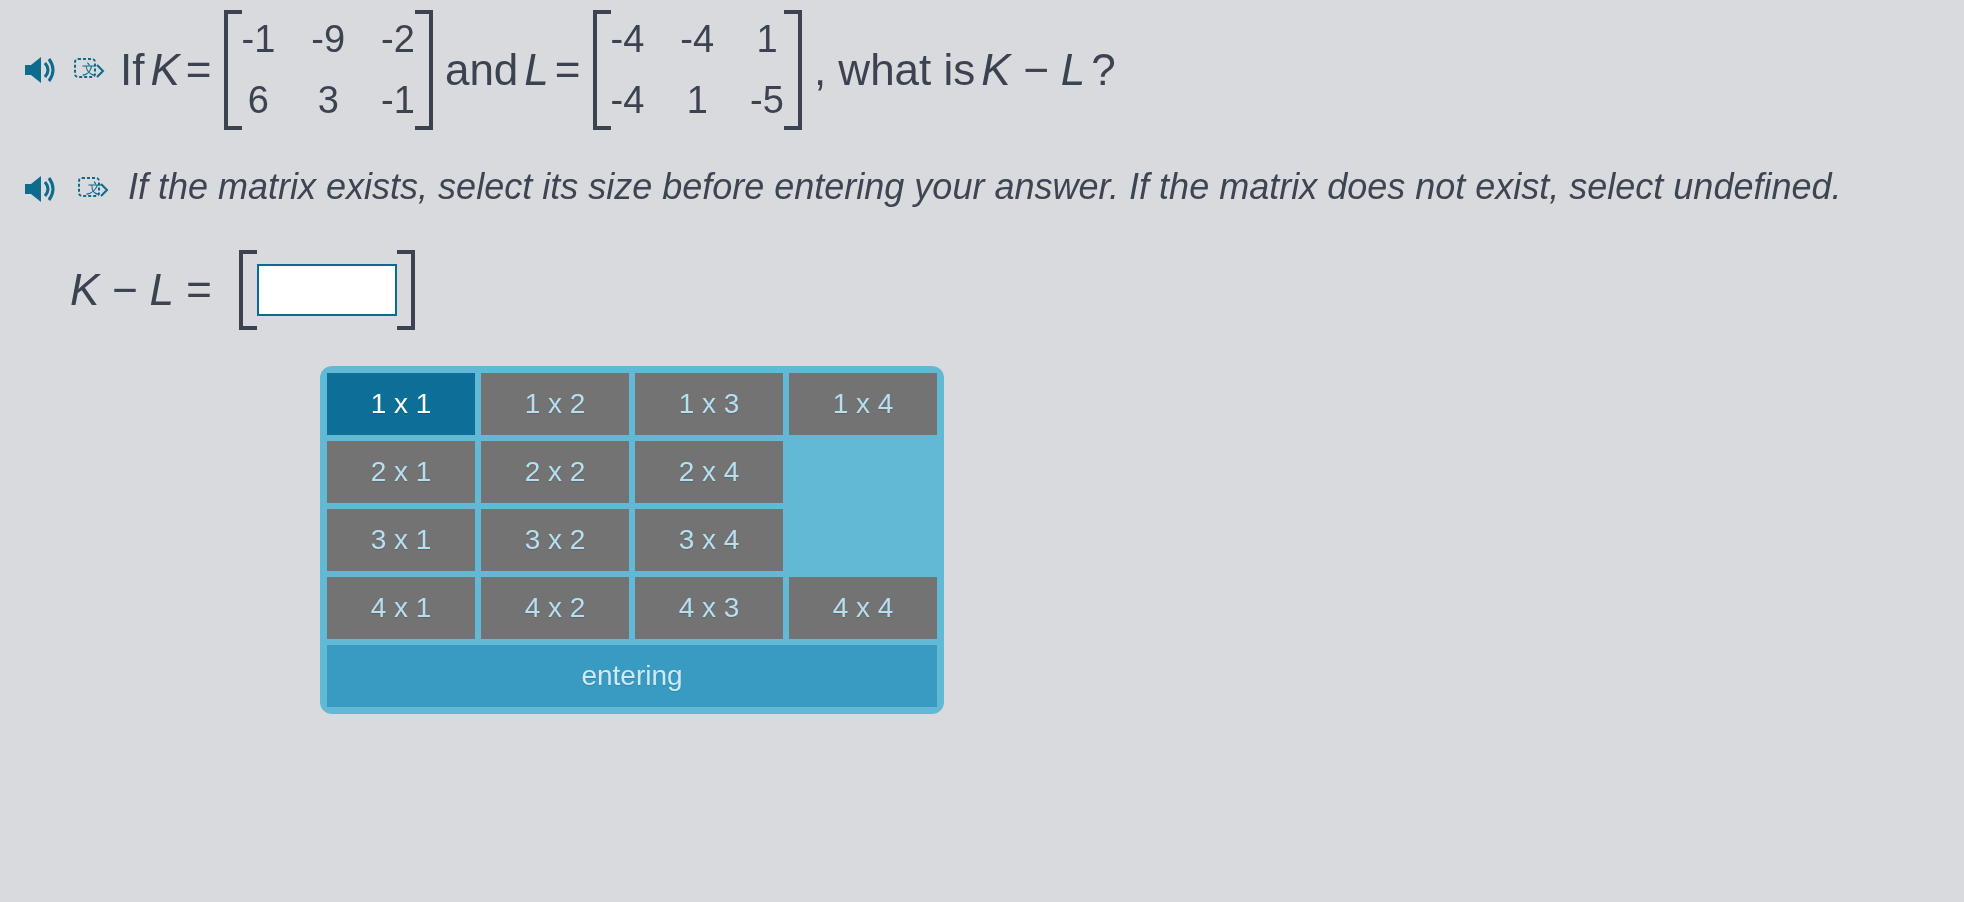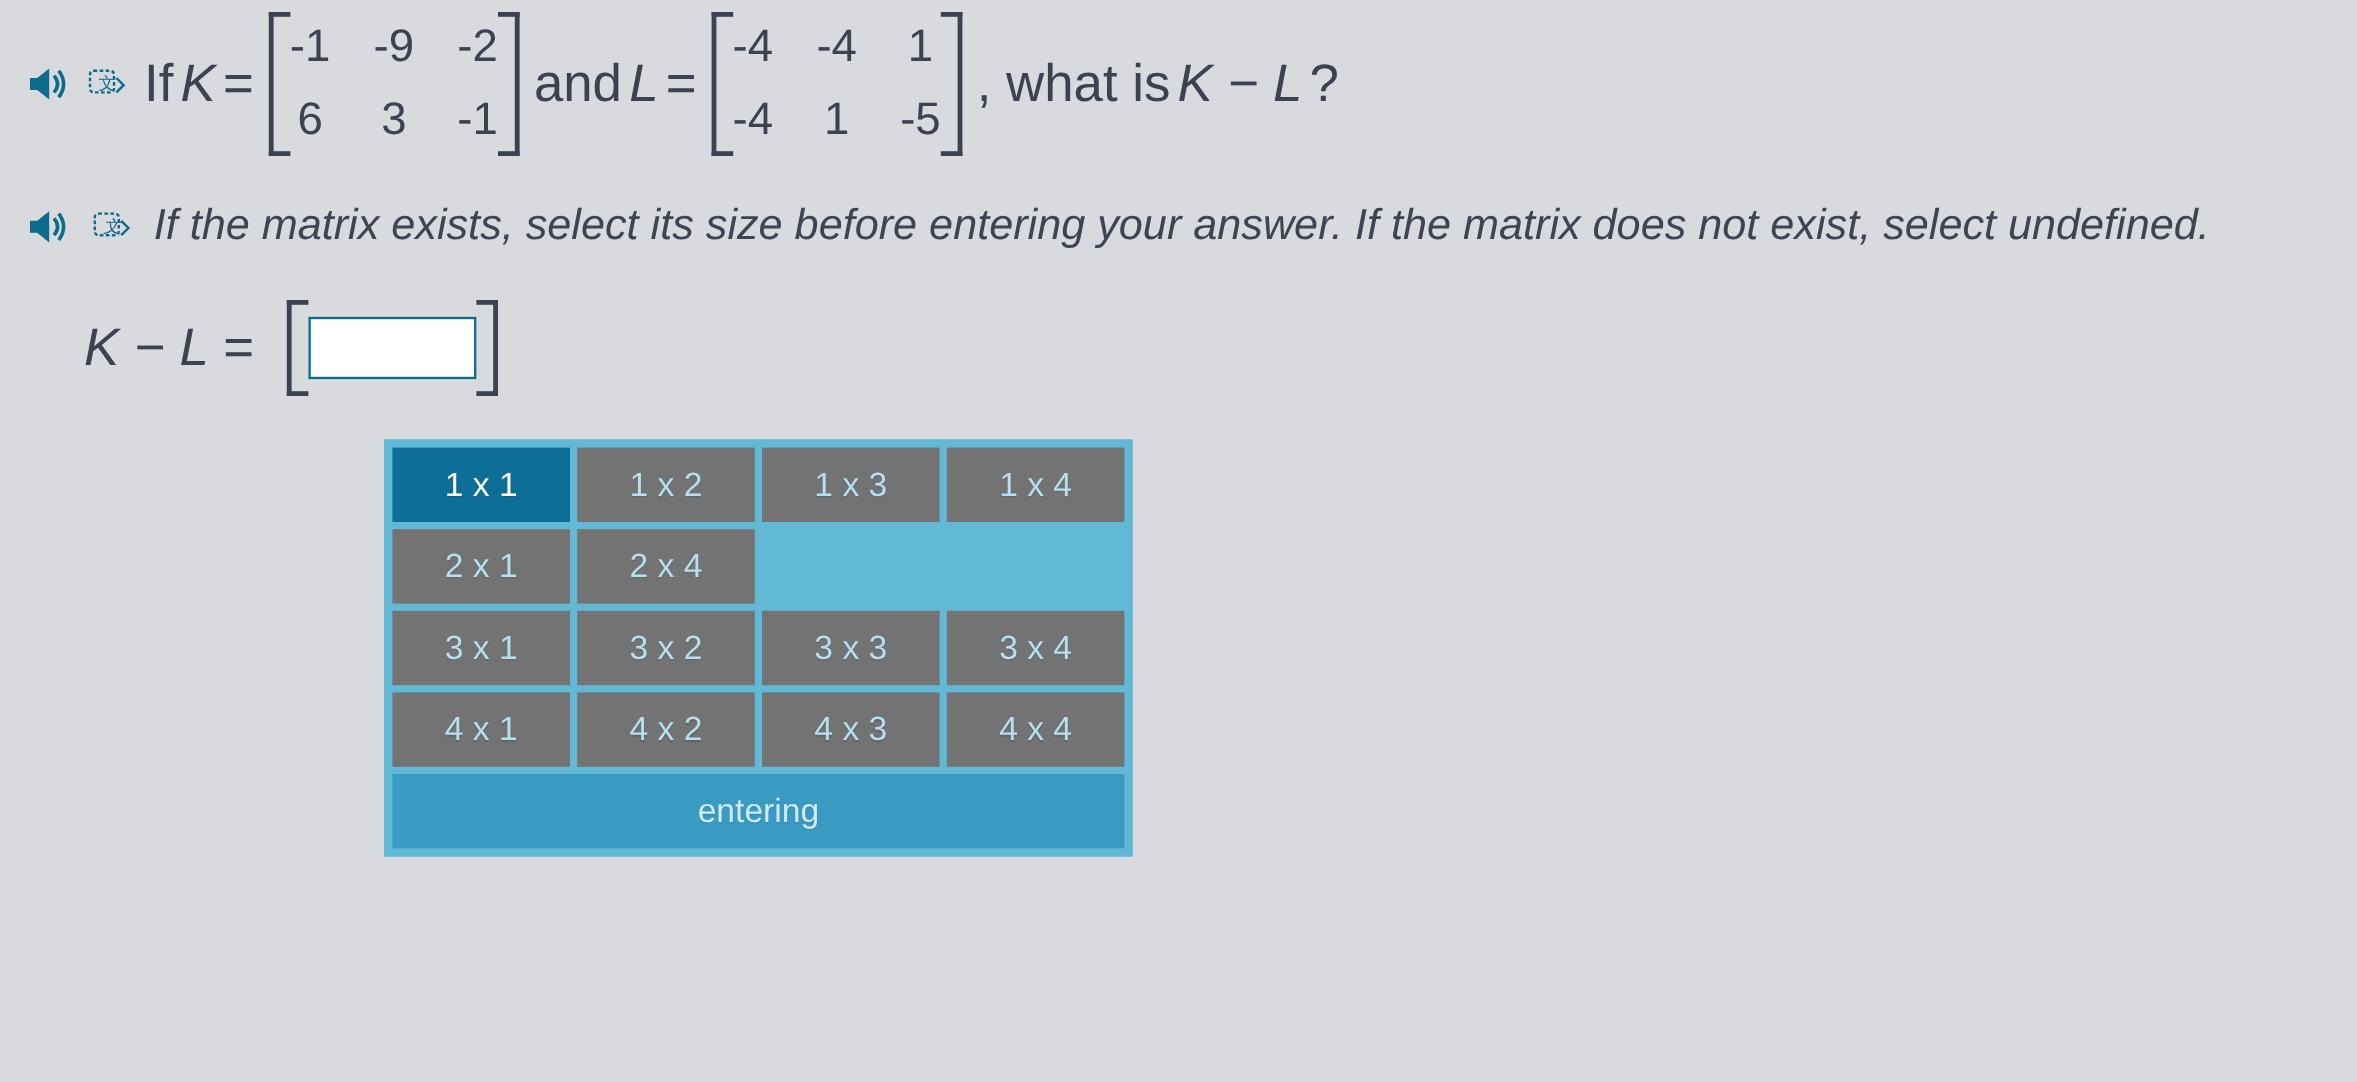--- a/index.html
+++ b/index.html
@@ -104,21 +104,21 @@
     font-size: 28px;
     padding: 4px 8px;
     outline: none;
   }
 
   .size-picker {
     margin-left: 300px;
     display: inline-block;
     background: #62b9d6;
     padding: 4px;
-    border-radius: 0;
+    border-radius: 12px;
   }
   .size-row {
     display: flex;
   }
   .size-cell {
     width: 148px;
     height: 62px;
     margin: 3px;
     background: #737373;
     color: #e6f4fa;
@@ -233,26 +233,26 @@
 
 <div class="size-picker">
   <div class="size-row">
     <div class="size-cell selected">1 x 1</div>
     <div class="size-cell dim">1 x 2</div>
     <div class="size-cell dim">1 x 3</div>
     <div class="size-cell dim">1 x 4</div>
   </div>
   <div class="size-row">
     <div class="size-cell dim">2 x 1</div>
+    <div class="size-cell dim">2 x 2</div>
     <div class="size-cell dim">2 x 4</div>
   </div>
   <div class="size-row">
     <div class="size-cell dim">3 x 1</div>
     <div class="size-cell dim">3 x 2</div>
-    <div class="size-cell dim">3 x 3</div>
     <div class="size-cell dim">3 x 4</div>
   </div>
   <div class="size-row">
     <div class="size-cell dim">4 x 1</div>
     <div class="size-cell dim">4 x 2</div>
     <div class="size-cell dim">4 x 3</div>
     <div class="size-cell dim">4 x 4</div>
   </div>
   <div class="undefined-row">
     <div class="undefined-cell">entering</div>

